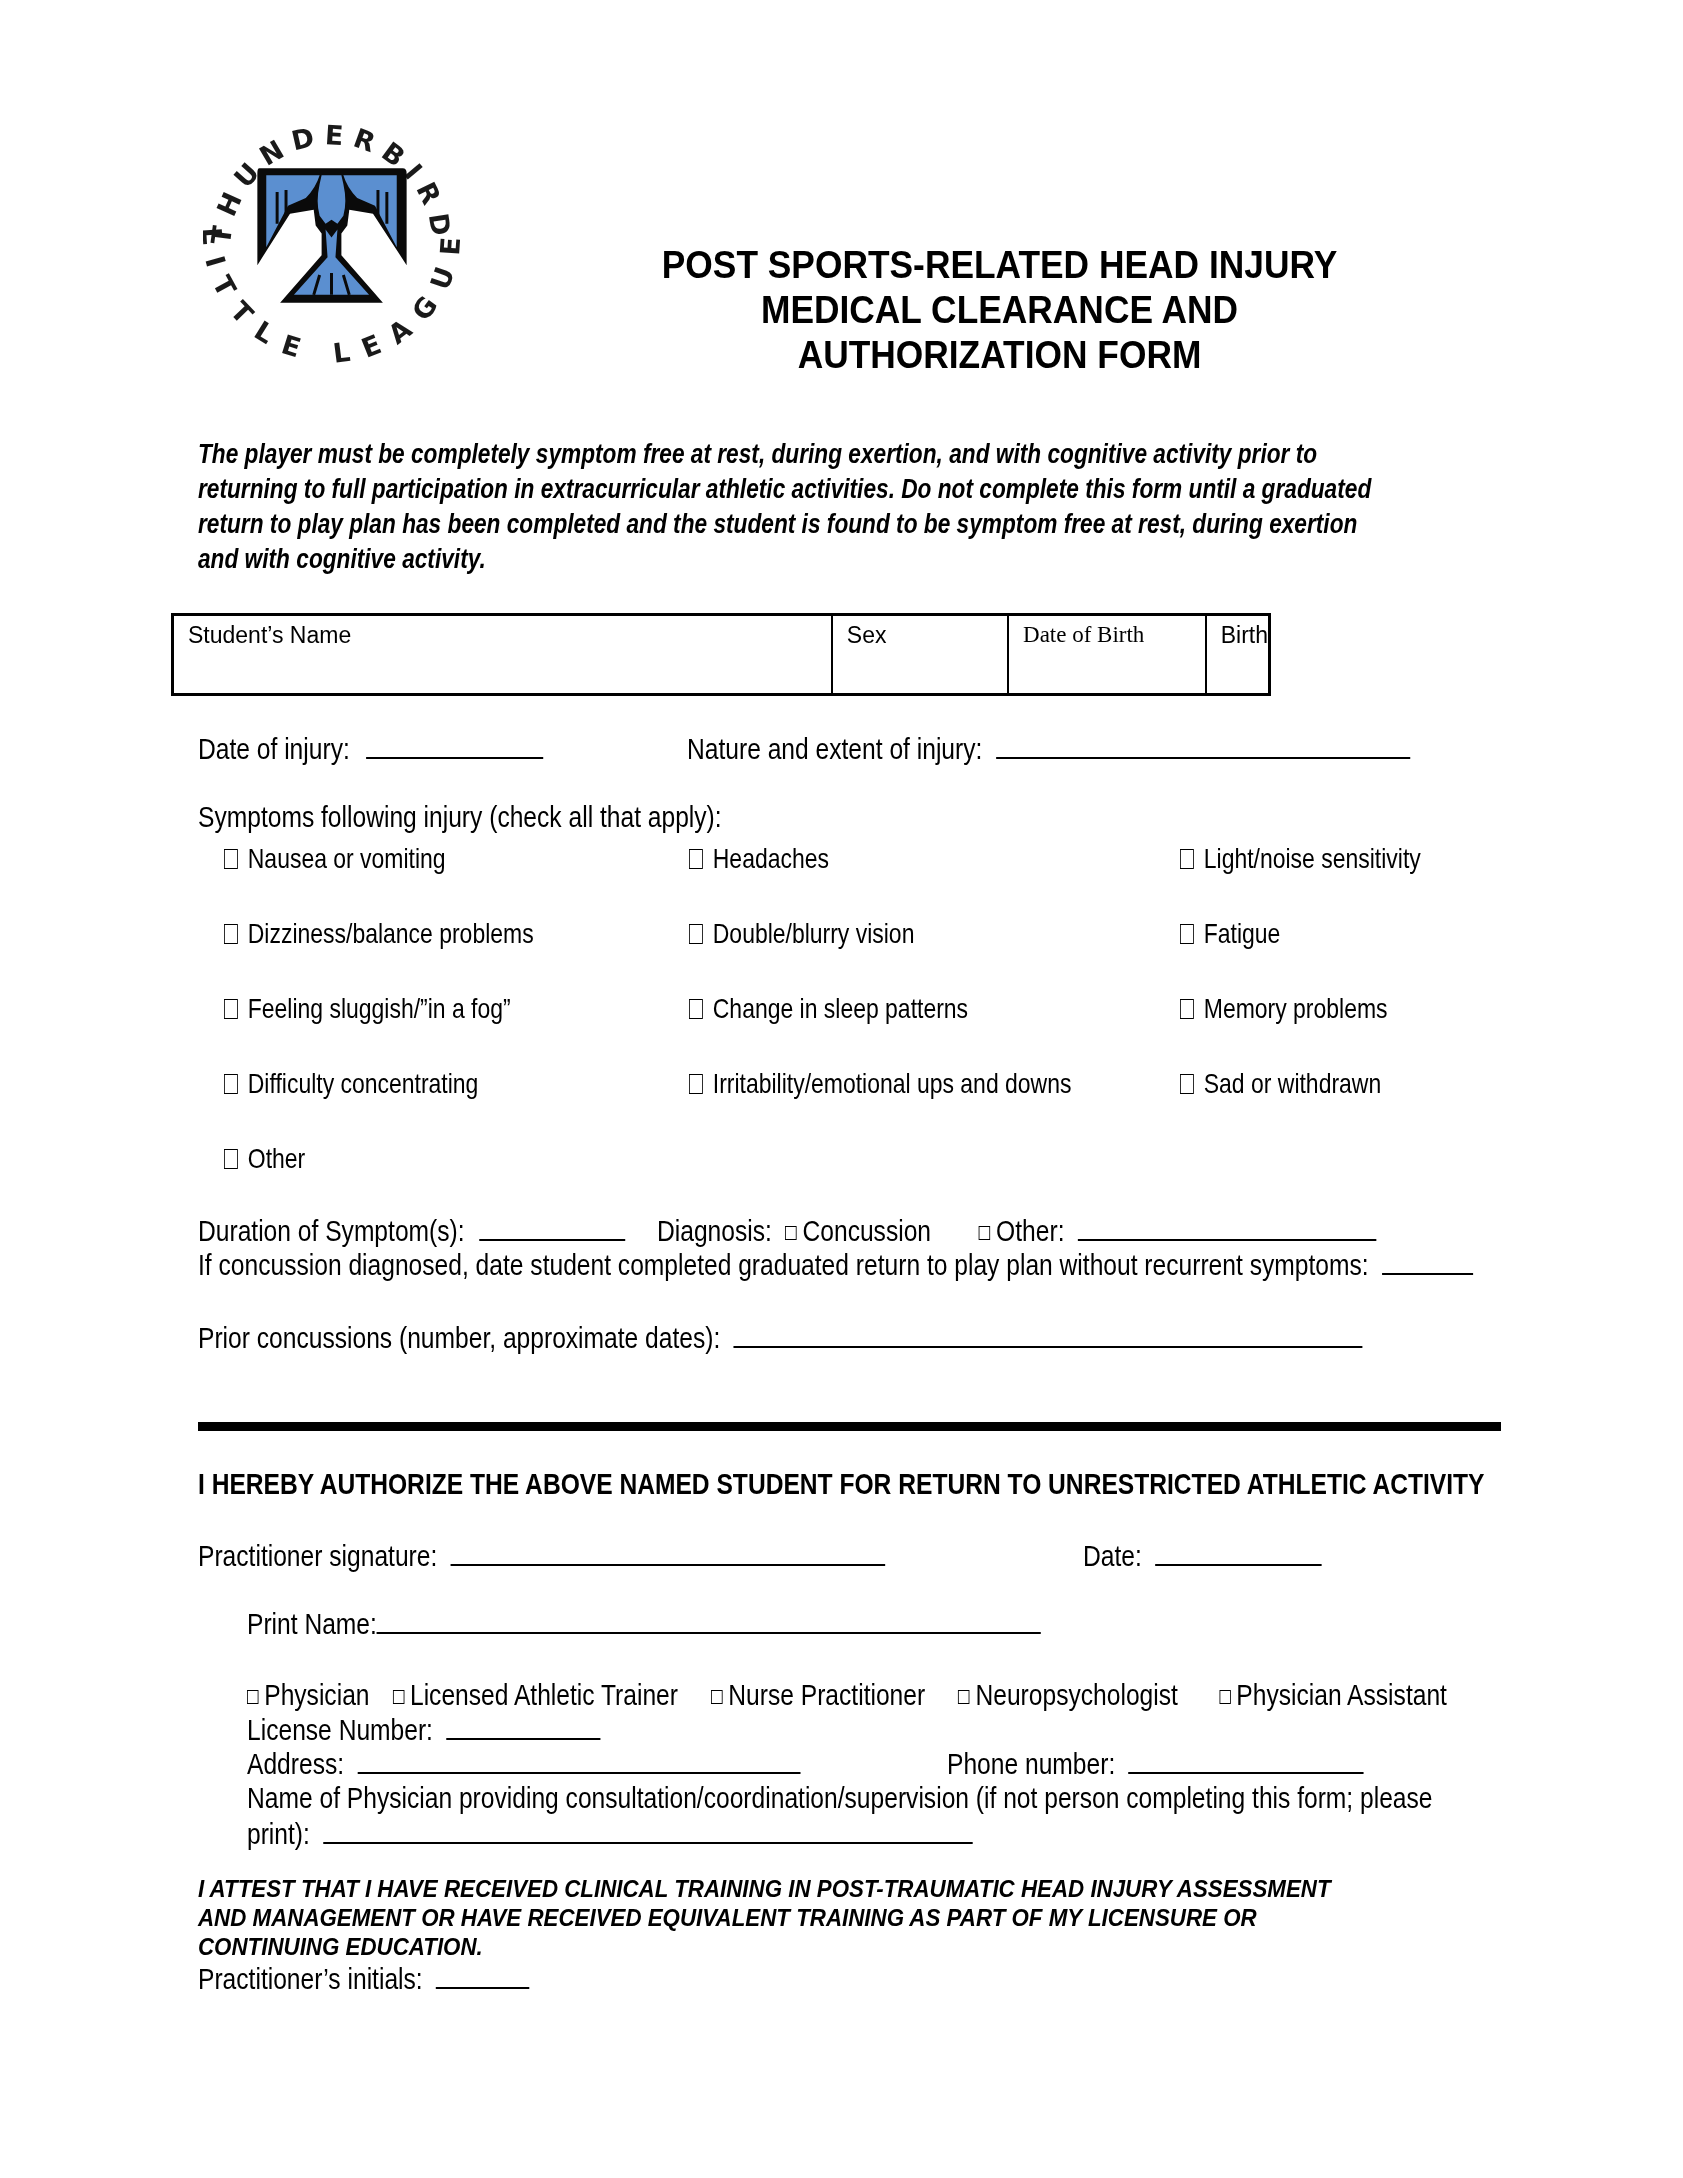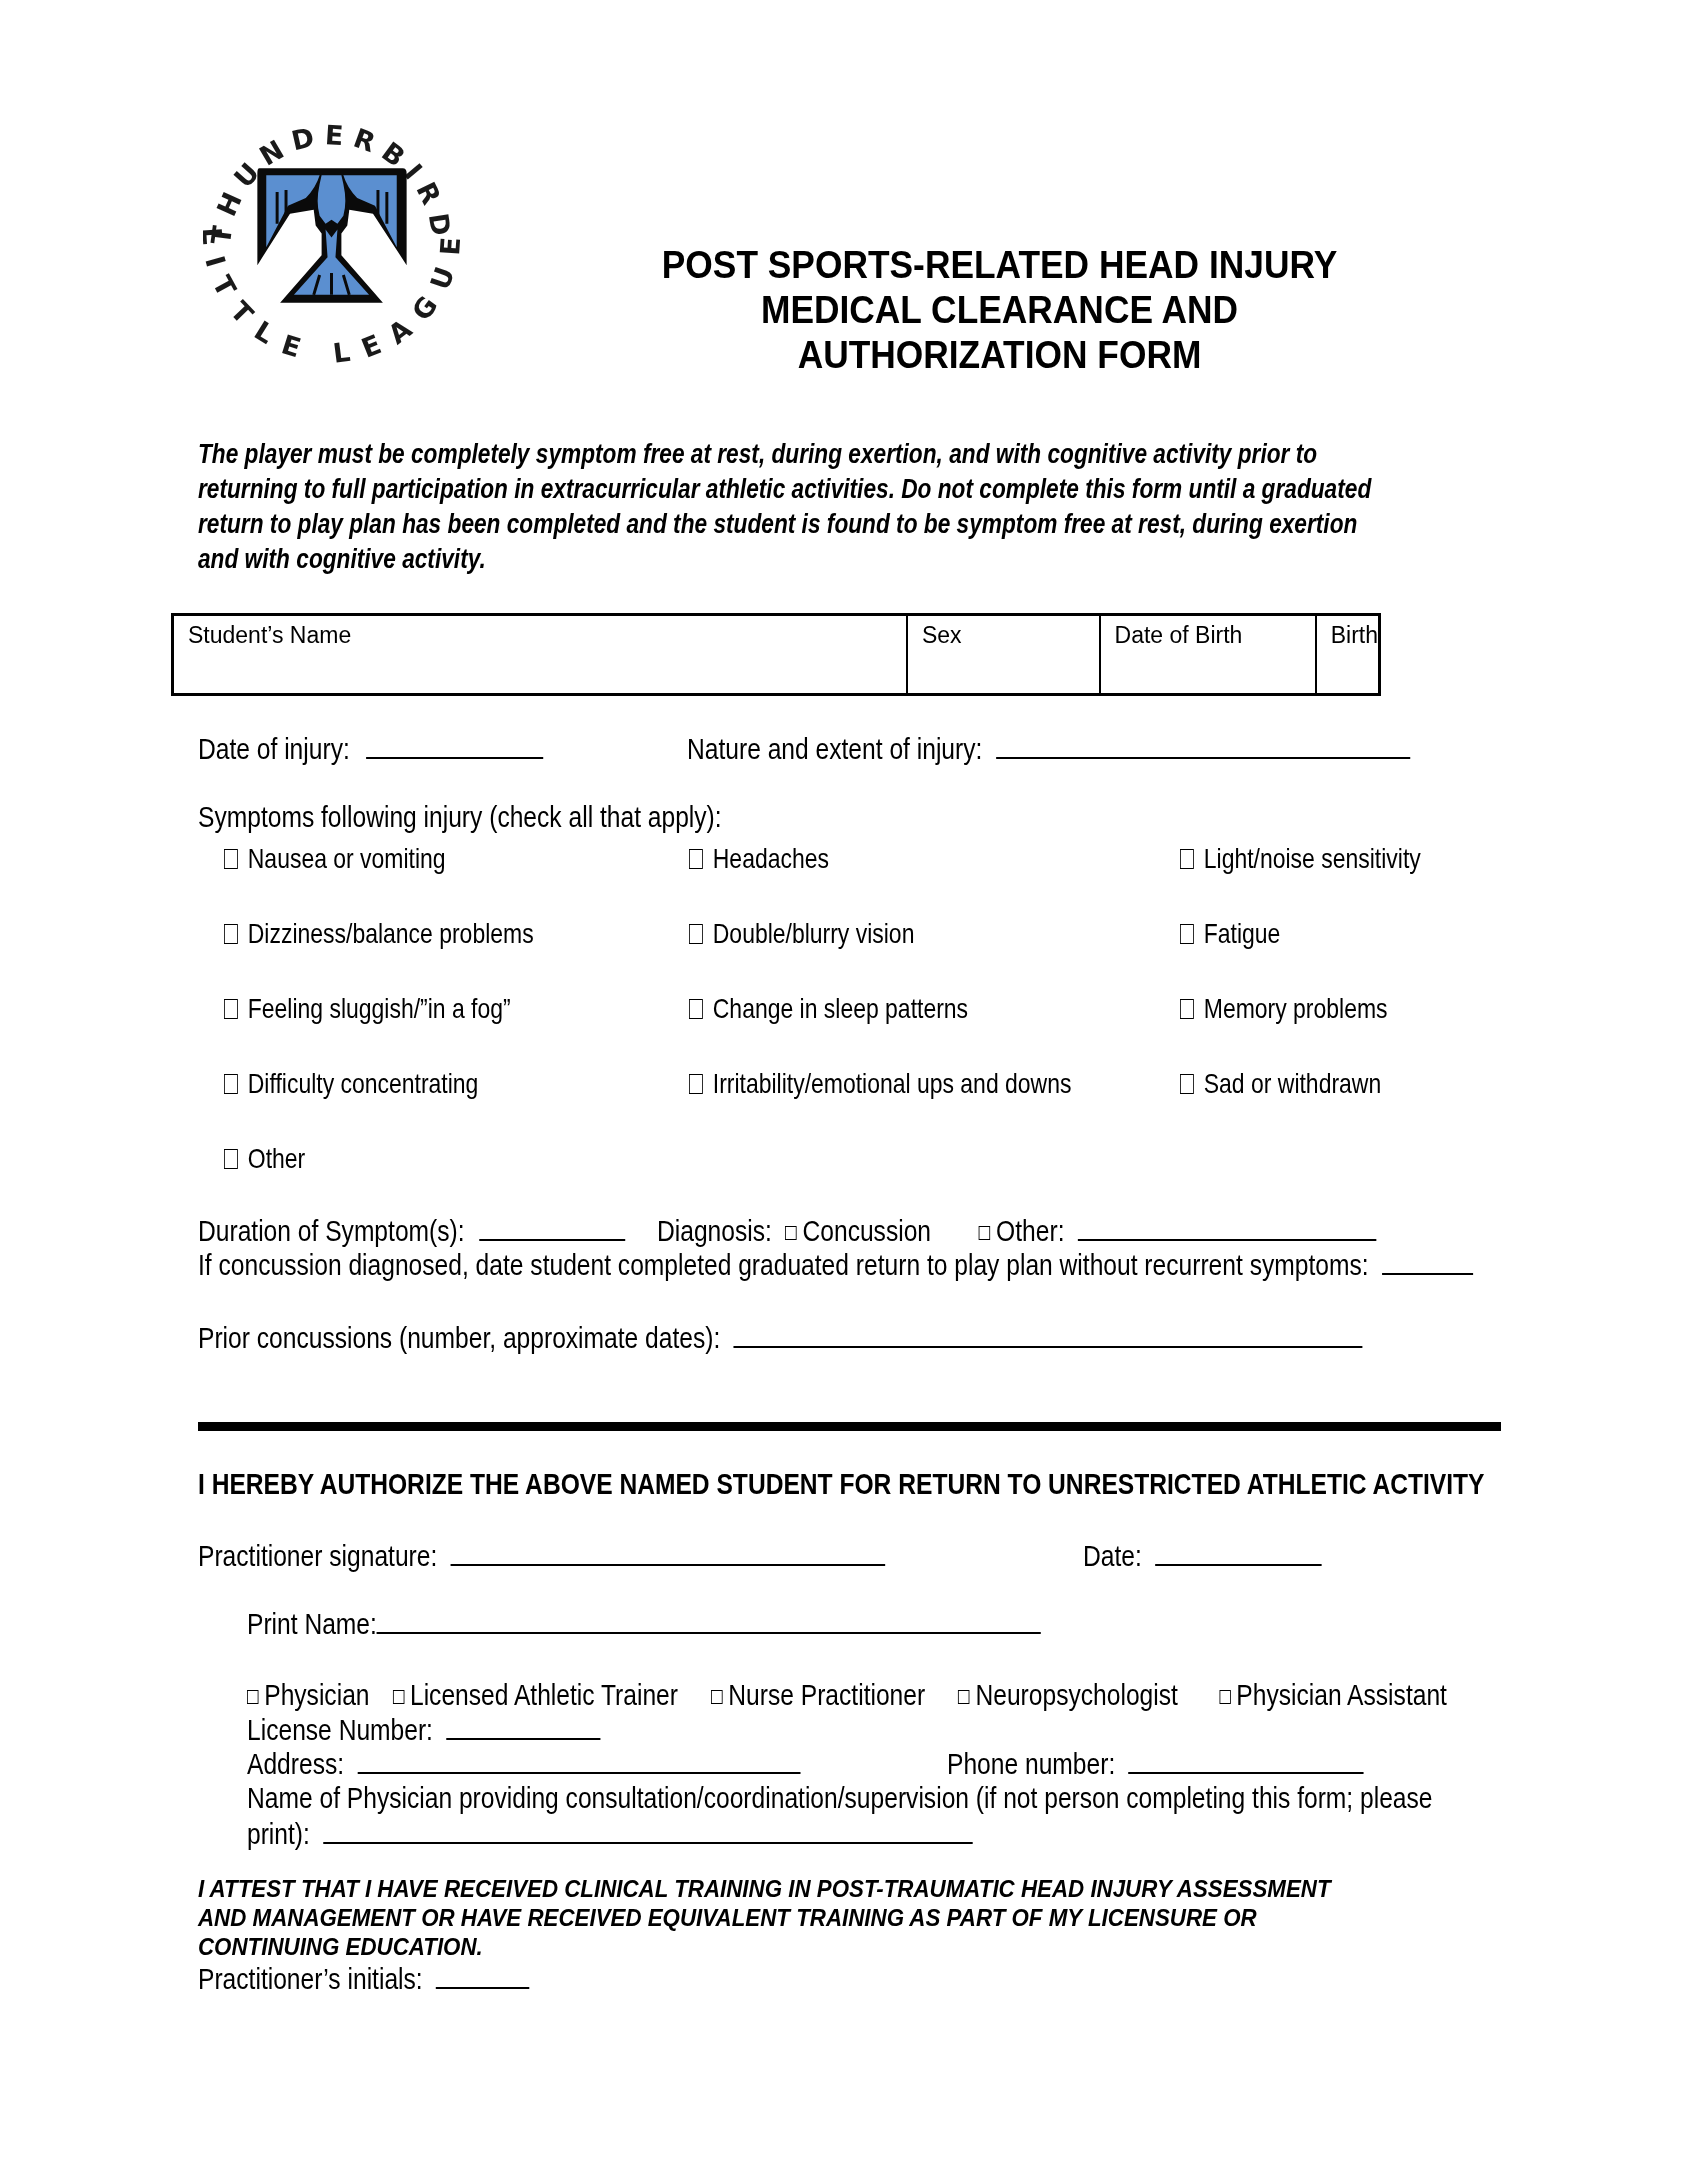--- a/index.html
+++ b/index.html
@@ -2,21 +2,21 @@
 <html><head>
 <meta charset="utf-8">
 <style>
   html, body { margin: 0; padding: 0; background: #ffffff; }
   body { width: 1683px; height: 2178px; position: relative; overflow: hidden; color: #000; font-family: "Liberation Sans", sans-serif; }
   .abs { position: absolute; }
   .cond { font-family: "Liberation Sans", sans-serif; transform-origin: left top; transform: scaleX(0.82); white-space: nowrap; }
   .title { left: 554px; top: 243px; width: 891px; text-align: center; font-weight: bold; font-size: 38px; line-height: 45px; transform: scaleX(0.93); transform-origin: center top; }
   .intro { left: 198px; top: 436px; width: 1604px; font-weight: bold; font-style: italic; font-size: 28px; line-height: 35px; transform: scaleX(0.81); transform-origin: left top; text-align: justify; }
   .intro-line { display: block; white-space: nowrap; }
-  table.info { position: absolute; left: 171px; top: 613px; width: 1210px; height: 83px; border-collapse: collapse; border: 3px solid #000; }
+  table.info { position: absolute; left: 171px; top: 613px; width: 1100px; height: 83px; border-collapse: collapse; border: 3px solid #000; }
   table.info td { border: 2px solid #000; vertical-align: top; padding: 0; font-size: 23px; }
   table.info td span { display: block; padding: 6px 0 0 14px; }
   .field-text { font-size: 30px; line-height: 34px; }
   .blank { display: inline-block; border-bottom: 2px solid #000; height: 26px; vertical-align: baseline; }
   .chk { display: inline-block; width: 15px; height: 18px; border: 1.5px solid #000; margin-right: 12px; vertical-align: -1px; }
   .chk-sm { display: inline-block; width: 12px; height: 12px; border: 1.5px solid #000; margin-right: 7px; vertical-align: 1px; }
   .symptom { font-size: 28px; }
   .divider { left: 198px; top: 1422px; width: 1303px; height: 9px; background: #000; }
   .auth-heading { font-weight: bold; font-size: 30px; }
   .attest { left: 198px; top: 1874px; font-weight: bold; font-style: italic; font-size: 24px; line-height: 29px; transform: scaleX(0.93); transform-origin: left top; white-space: nowrap; }
@@ -62,21 +62,21 @@
 
 <table class="info">
   <tbody>
       <tr>
     <td style="width:756px;">
           <span>Student’s Name</span>
         </td>
     <td style="width:196px;">
           <span>Sex</span>
         </td>
-    <td style="width:220px;">
+    <td style="width:220px;font-family:Liberation Serif, serif;">
           <span>Date of Birth</span>
         </td>
     <td>
           <span>Birth</span>
         </td>
   </tr>
 </tbody>
   </table>
 
 <div class="abs cond field-text" style="left:198px; top:731px;">

